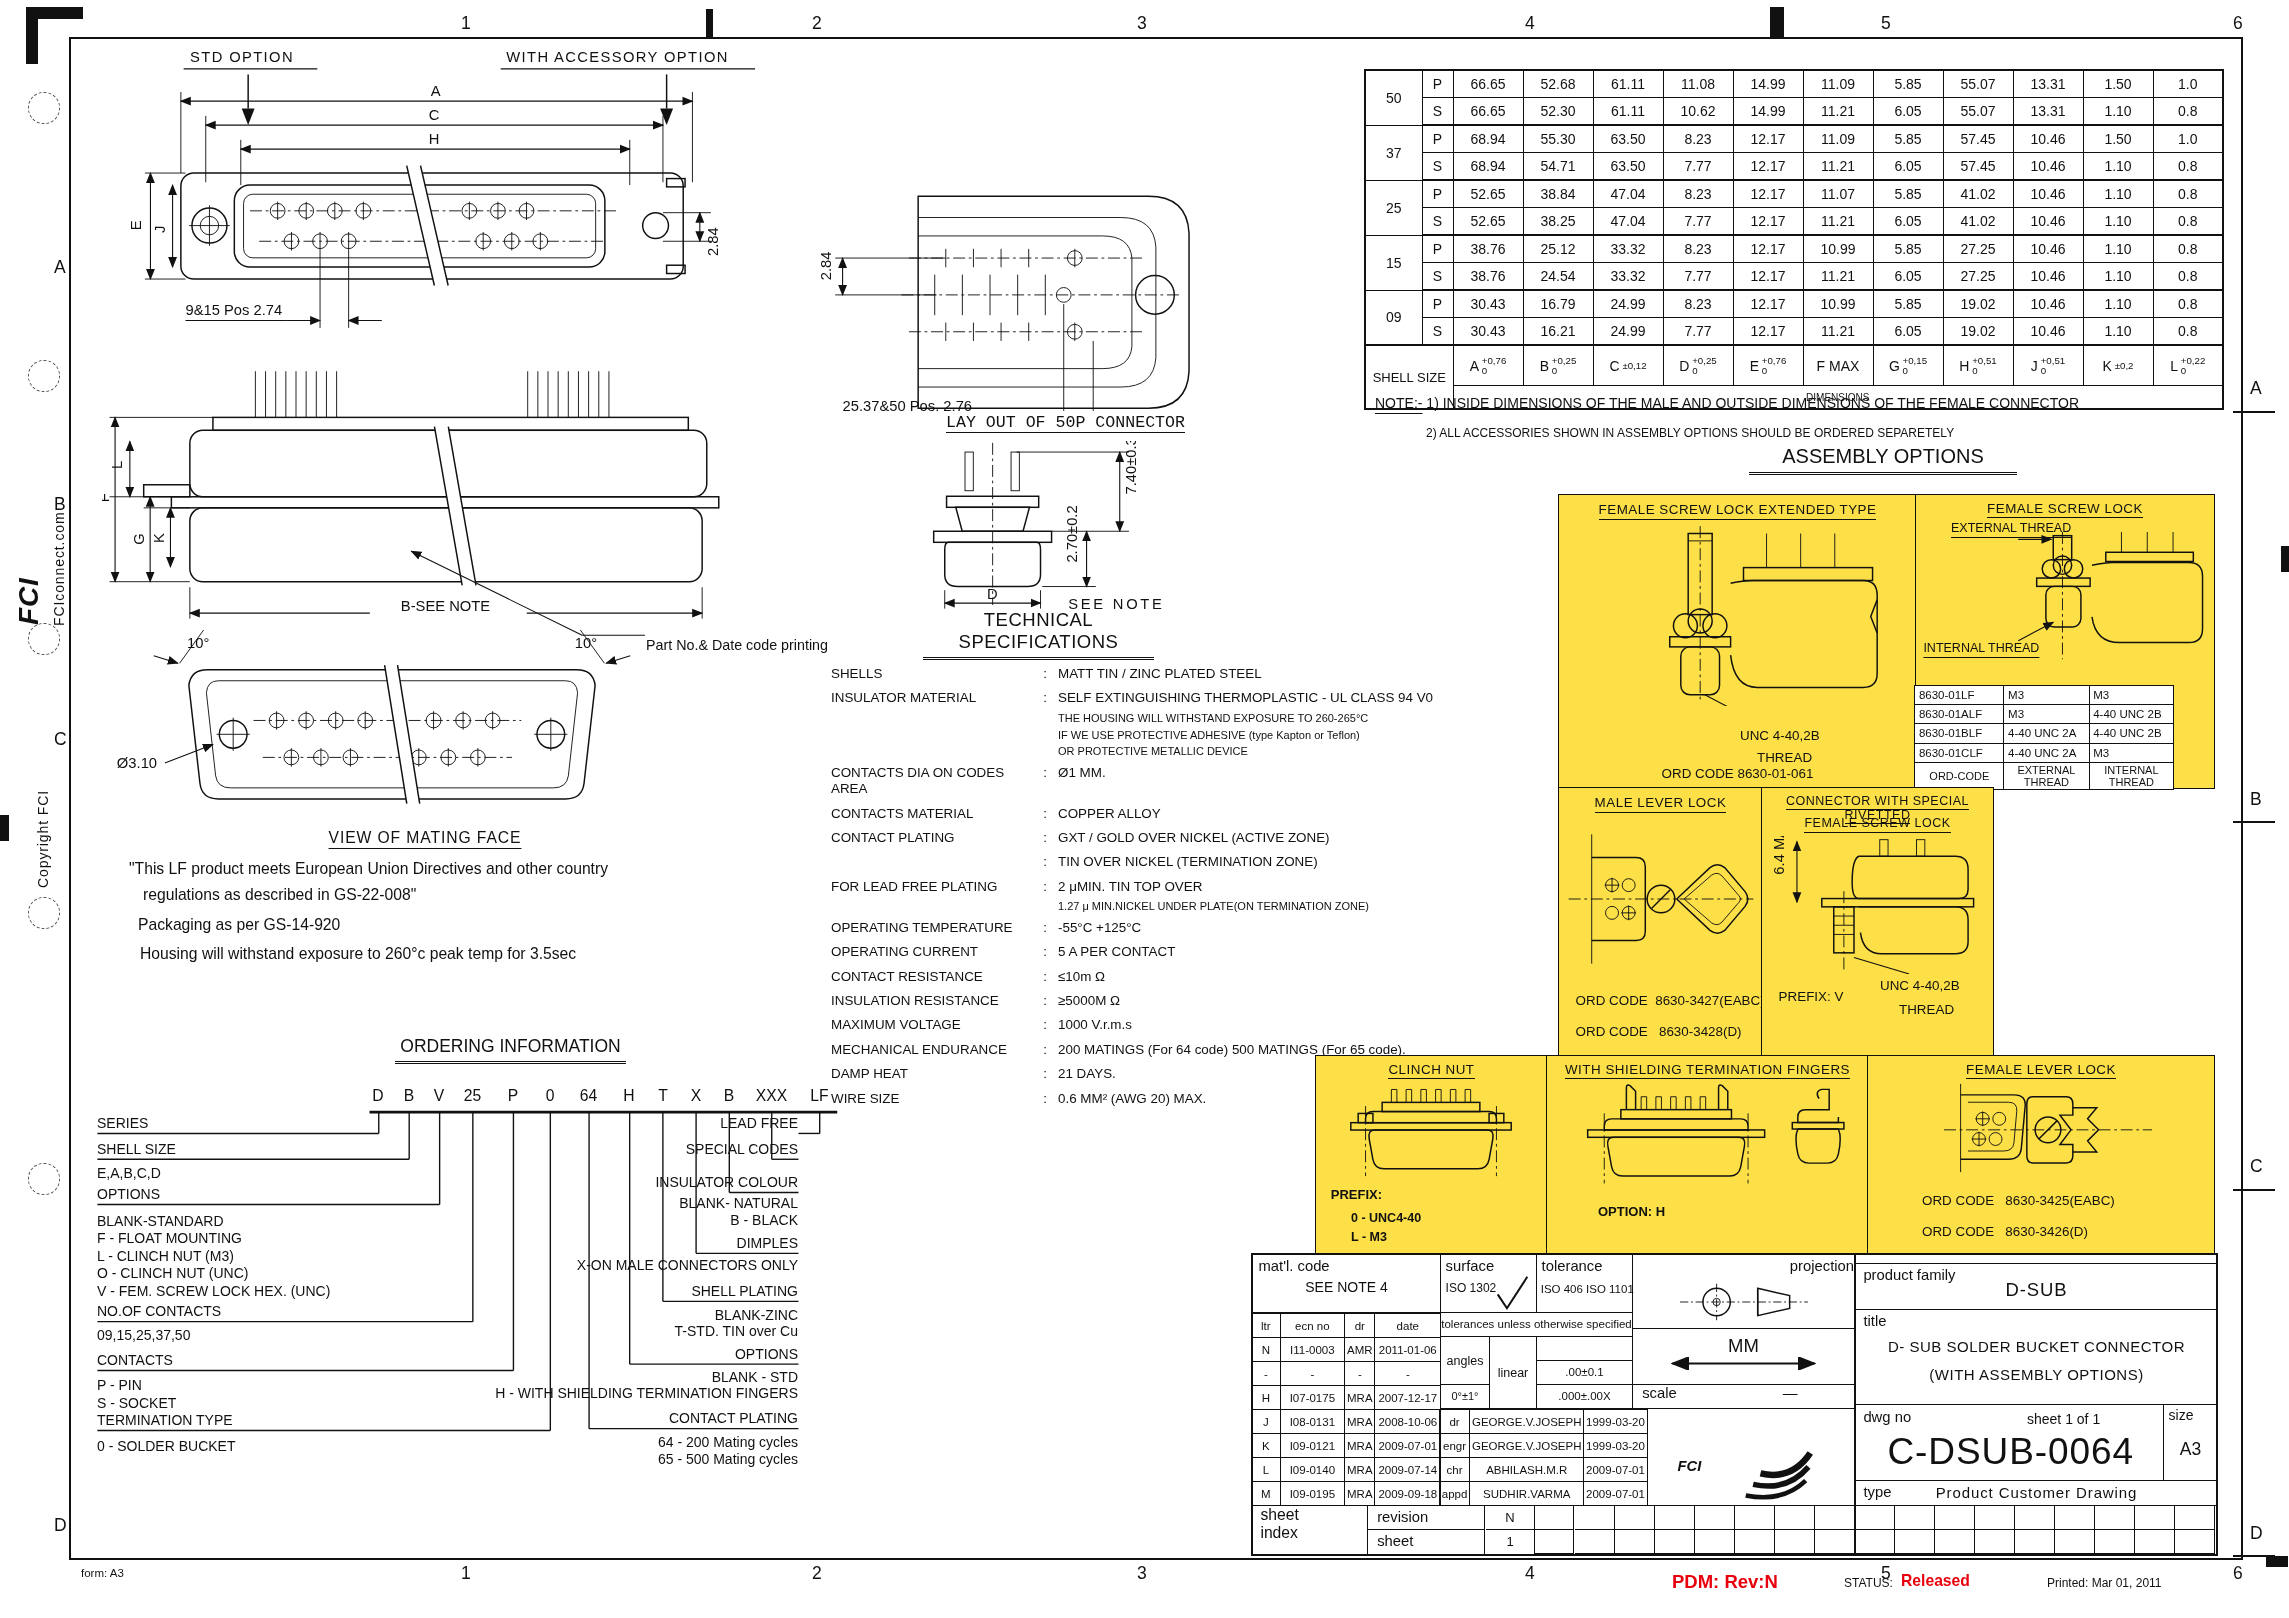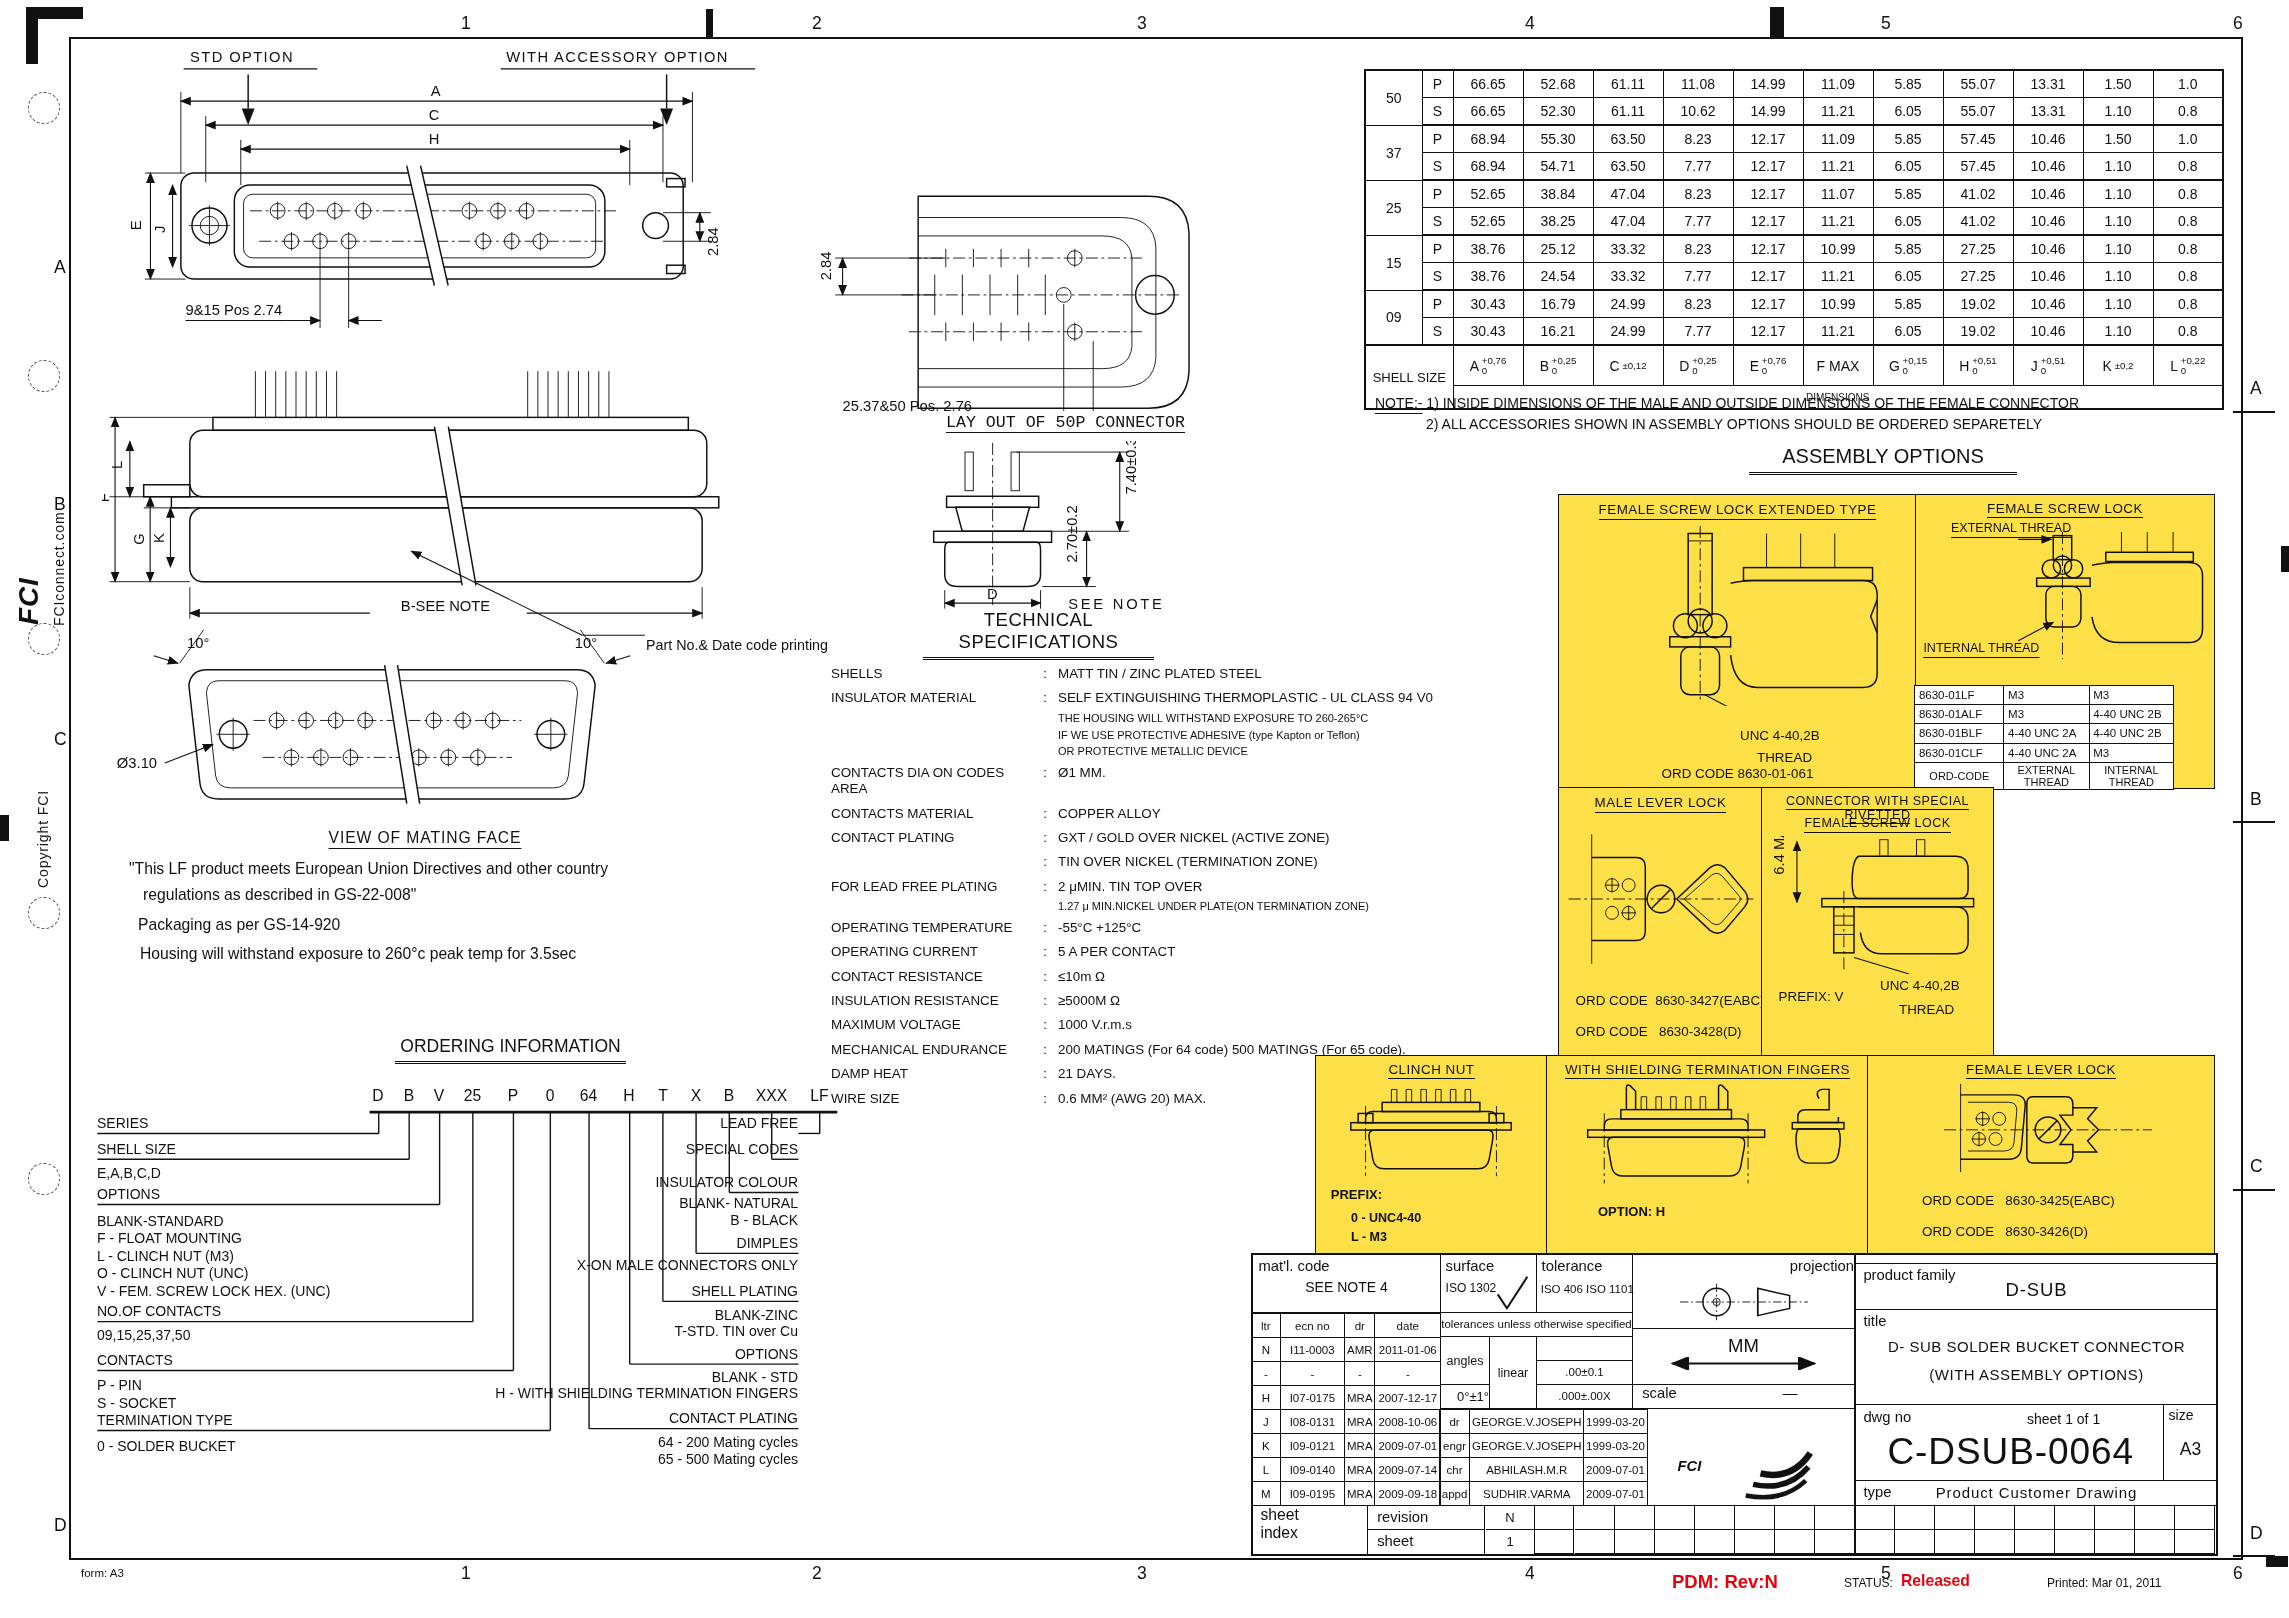--- a/index.html
+++ b/index.html
@@ -375,21 +375,21 @@
       <tr class="dimsrow">
         <td colspan="11">DIMENSIONS</td>
       </tr>
     </tbody>
   </table>
 
   <div class="abs" style="left:1375px;top:395px;font-size:14px">
     <span class="ul">NOTE:-</span>
     <span>1)  INSIDE  DIMENSIONS  OF  THE  MALE  AND  OUTSIDE  DIMENSIONS  OF  THE  FEMALE  CONNECTOR</span>
   </div>
-  <div class="abs" style="left:1426px;top:416px;font-size:14px">
+  <div class="abs" style="left:1426px;top:426px;font-size:12px">
     <span>2)  ALL  ACCESSORIES  SHOWN  IN  ASSEMBLY  OPTIONS  SHOULD  BE  ORDERED  SEPARETELY</span>
   </div>
 
   <svg class="abs" style="left:102px;top:44px" width="720" height="318" viewBox="0 0 780 345">
     <text x="95" y="20" letter-spacing="1.5">STD OPTION</text>
     <line class="dim" x1="88" y1="27" x2="233" y2="27"></line>
     <line class="s" x1="158" y1="33" x2="158" y2="70"></line>
       <polygon points="151,70 165,70 158,88" fill="#111"></polygon>
     <text x="438" y="20" letter-spacing="1.5">WITH ACCESSORY OPTION</text>
     <line class="dim" x1="432" y1="27" x2="708" y2="27"></line>
@@ -1097,21 +1097,21 @@
           </tr>
         </tbody>
     </table>
 
     <div class="tbcell" style="left:188px;top:58px;width:192px;height:24px;border-right:1.4px solid #111;border-bottom:0.9px solid #111;font-size:11.5px;text-align:center;line-height:23px;white-space:nowrap">tolerances unless otherwise specified</div>
 
     <div class="tbcell" style="left:188px;top:82px;width:49px;height:48px;border-right:0.9px solid #111;border-bottom:0.9px solid #111;font-size:12.5px;display:flex;align-items:center;justify-content:center">angles</div>
     <div class="tbcell" style="left:237px;top:82px;width:47px;height:72px;border-right:0.9px solid #111;border-bottom:0.9px solid #111;font-size:12.5px;display:flex;align-items:center;justify-content:center">linear</div>
     <div class="tbcell" style="left:284px;top:82px;width:96px;height:24px;border-right:1.4px solid #111;border-bottom:0.9px solid #111"></div>
     <div class="tbcell" style="left:284px;top:106px;width:96px;height:24px;border-right:1.4px solid #111;border-bottom:0.9px solid #111;font-size:11.5px;text-align:center;line-height:23px">.00±0.1</div>
-    <div class="tbcell" style="left:188px;top:130px;width:49px;height:24px;border-right:0.9px solid #111;border-bottom:0.9px solid #111;font-size:13px;text-align:right;line-height:23px">0°±1°</div>
+    <div class="tbcell" style="left:188px;top:130px;width:49px;height:24px;border-right:0.9px solid #111;border-bottom:0.9px solid #111;font-size:11px;text-align:center;line-height:23px">0°±1°</div>
     <div class="tbcell" style="left:284px;top:130px;width:96px;height:24px;border-right:1.4px solid #111;border-bottom:0.9px solid #111;font-size:11.5px;text-align:center;line-height:23px">.000±.00X</div>
 
     <div class="tbcell" style="left:380px;top:74px;width:222px;height:56px;border-right:1.4px solid #111;border-bottom:0.9px solid #111;text-align:center">
       <div style="font-size:18.5px;padding-top:5.5px">MM</div>
       <svg width="157" height="13" viewBox="0 0 170 14">
           <line x1="8" y1="7" x2="162" y2="7" stroke="#111" stroke-width="2" marker-start="url(#arr)" marker-end="url(#arr)"></line>
         </svg>
     </div>
     <div class="tbcell" style="left:380px;top:130px;width:222px;height:24px;border-right:1.4px solid #111;border-bottom:0.9px solid #111;font-size:14.8px">
       <span style="padding-left:9.2px">scale</span>

